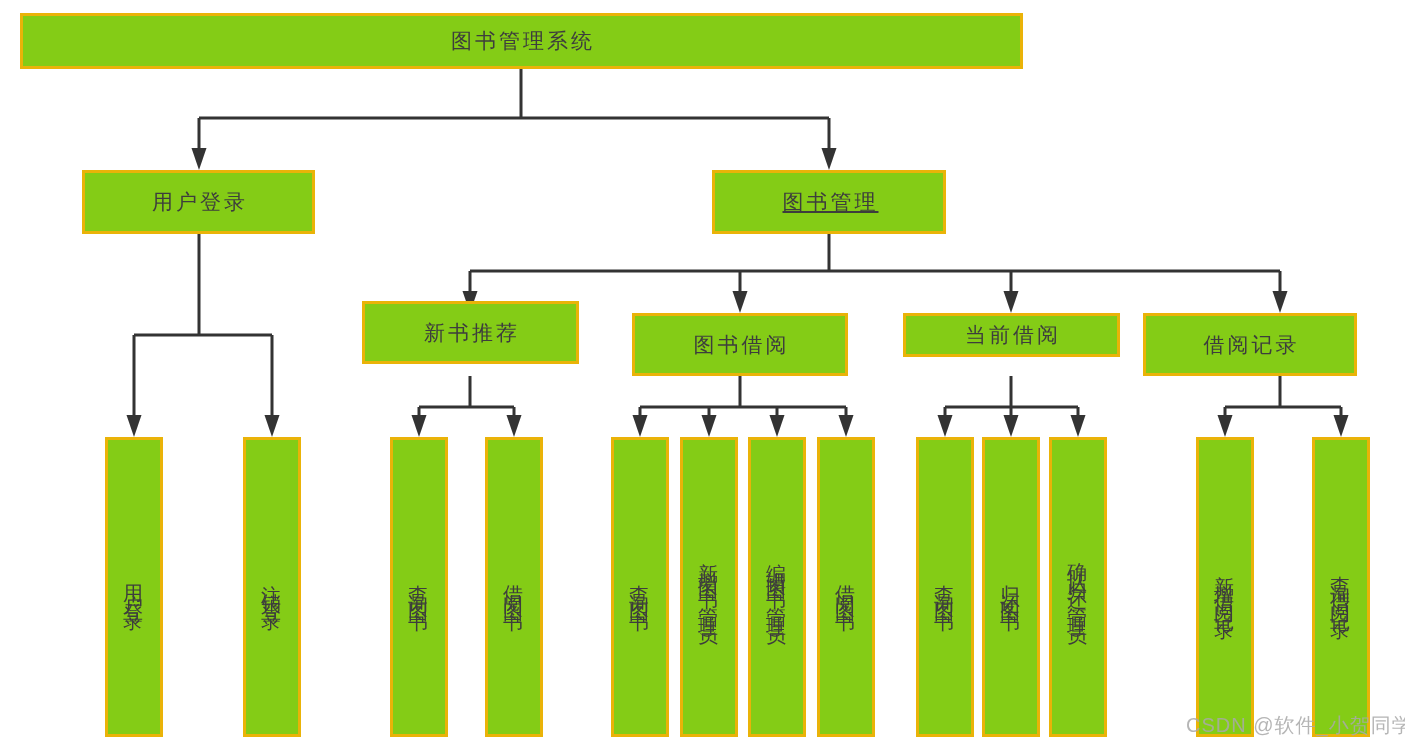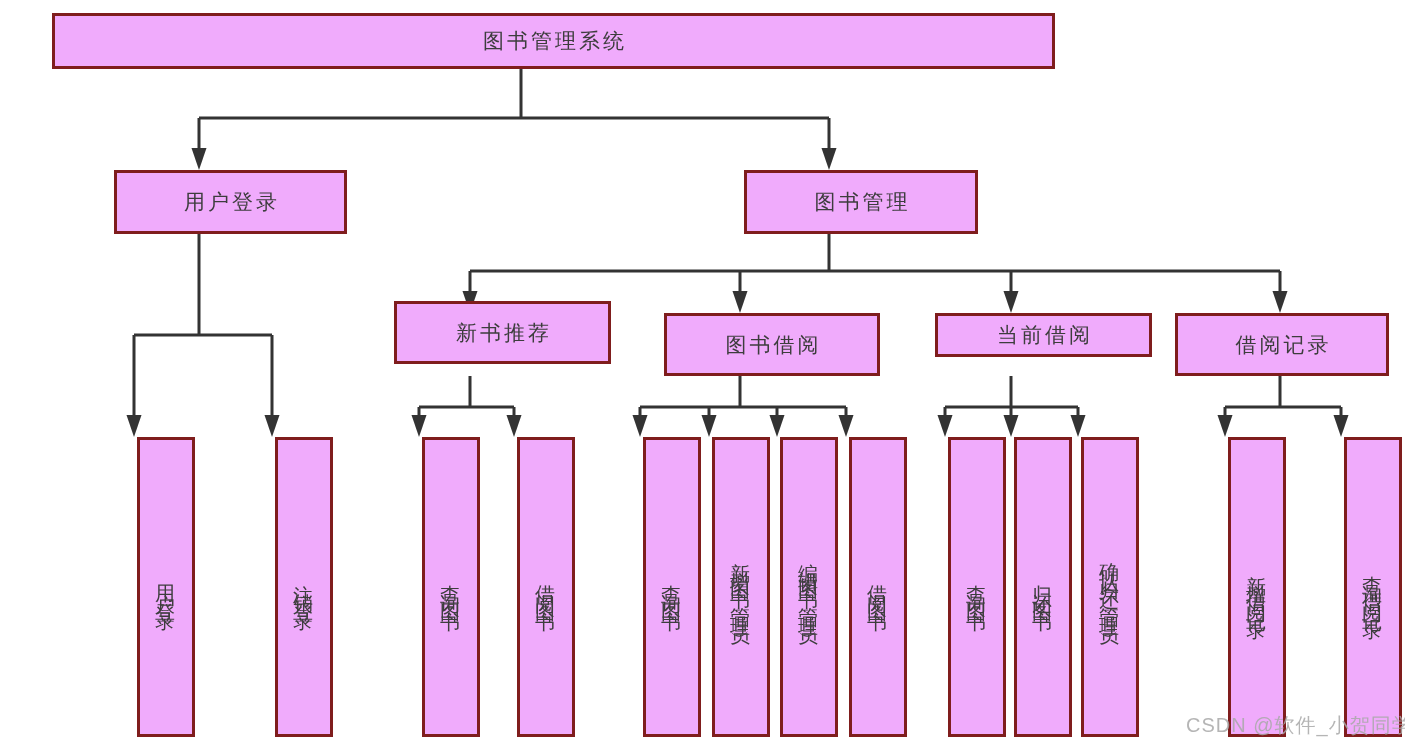--- a/index.html
+++ b/index.html
@@ -18,46 +18,45 @@
   #connectors {
     position: absolute;
     left: 0;
     top: 0;
     width: 1405px;
     height: 747px;
   }
   .node {
     position: absolute;
     box-sizing: border-box;
-    background: #f0abfc;
-    border: 3px solid #7f1d1d;
+    background: #84cc16;
+    border: 3px solid #eab308;
     color: #3d3d3d;
     display: flex;
     align-items: center;
     justify-content: center;
-    margin-left: 32px;
   }
   .hnode {
     font-size: 21px;
     letter-spacing: 3px;
     text-indent: 3px;
   }
   .vnode {
     writing-mode: vertical-rl;
     text-orientation: mixed;
     font-size: 20px;
     letter-spacing: 9px;
     width: 58px;
     height: 300px;
     top: 437px;
   }
   
   .n-root    { left: 20px;   top: 13px;  width: 1003px; height: 56px; }
   .n-login   { left: 82px;   top: 170px; width: 233px;  height: 64px; }
-  .n-mgmt    { left: 712px;  top: 170px; width: 234px;  height: 64px; }
+  .n-mgmt    { left: 712px;  top: 170px; width: 234px;  height: 64px; text-decoration: underline; }
   .n-newbook { left: 362px;  top: 301px; width: 217px;  height: 63px; }
   .n-borrow  { left: 632px;  top: 313px; width: 216px;  height: 63px; text-align: center; }
   .n-current { left: 903px;  top: 313px; width: 217px;  height: 44px; }
   .n-records { left: 1143px; top: 313px; width: 214px;  height: 63px; }
   
   .n-a1 { left: 105px;  }
   .n-a2 { left: 243px;  }
   .n-b1 { left: 390px;  }
   .n-b2 { left: 485px;  }
   .n-c1 { left: 611px;  }

